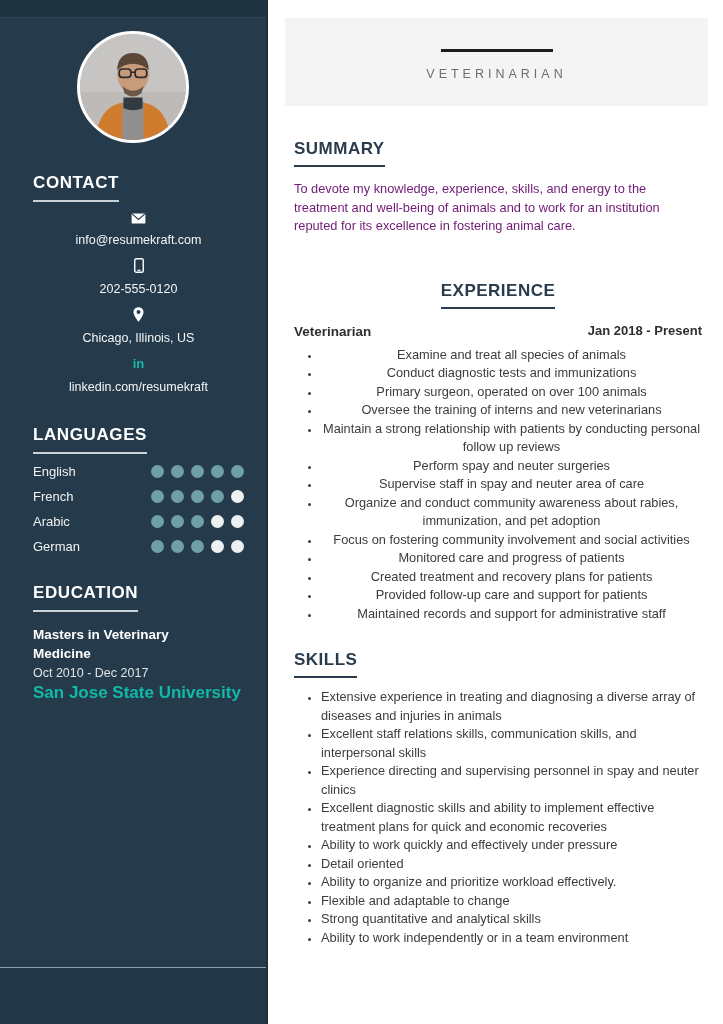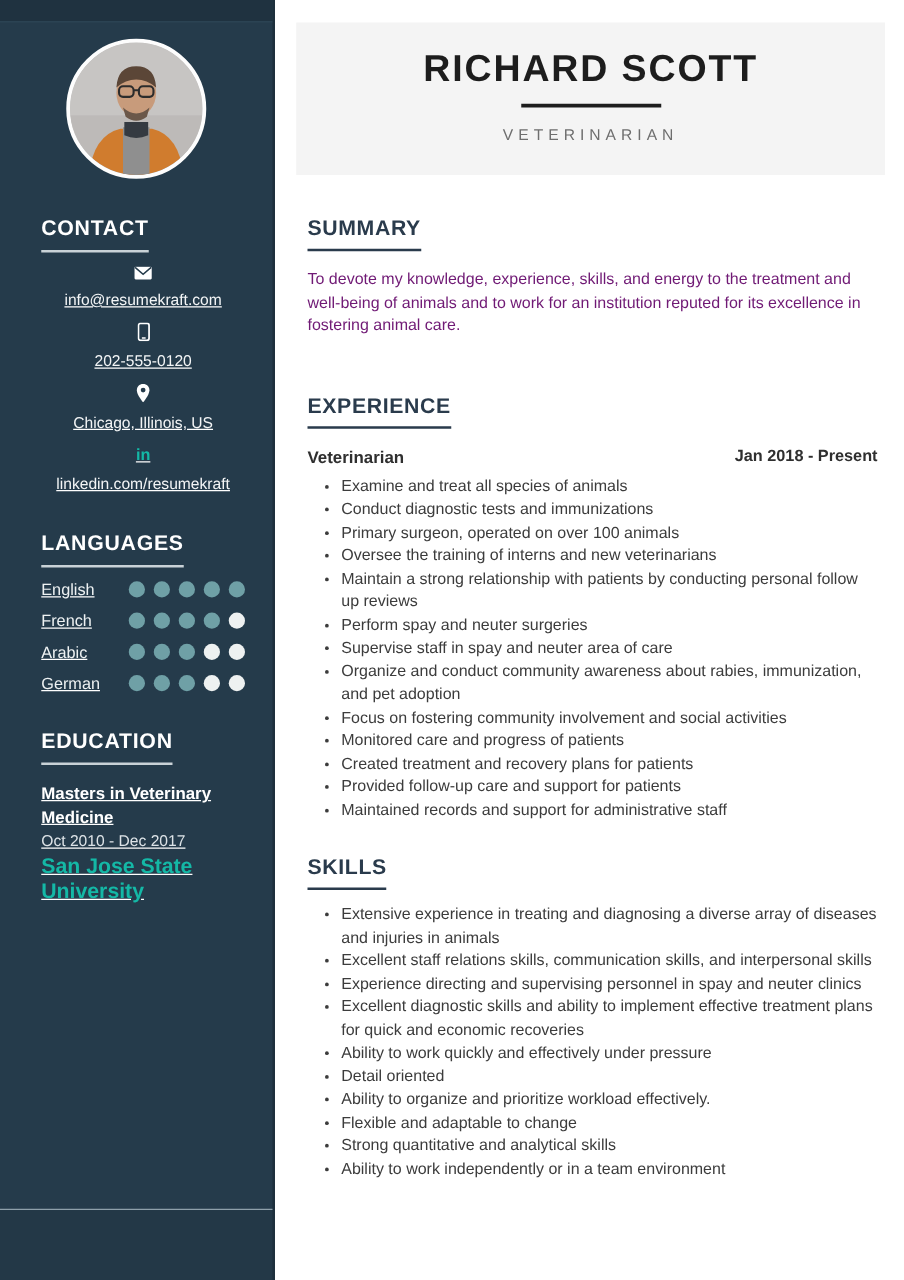--- a/index.html
+++ b/index.html
@@ -7,26 +7,25 @@
   .page {
     width: 723px; height: 1024px;
     display: flex;
     font-family: "Liberation Sans", sans-serif;
     background: #ffffff;
     position: relative;
     overflow: hidden;
   }
   
   .sidebar {
-    width: 220px; flex-shrink: 0;
+    width: 268px; flex-shrink: 0;
     background: #253b4b;
     color: #fff;
     position: relative;
     border-right: 2px solid #1d2f3c;
-    text-decoration: underline;
   }
   .sidebar-topband {
     height: 18px;
     background: #1f3240;
     border-bottom: 1px solid #31495a;
   }
   .photo-wrap { display: flex; justify-content: center; margin-top: 13px; }
   .photo {
     width: 112px; height: 112px;
     border-radius: 50%;
@@ -87,21 +86,21 @@
   .content { padding: 0 6px 0 9px; }
   .main-heading {
     font-size: 17px; font-weight: 700; letter-spacing: .5px;
     color: #2a3b4c;
     display: inline-block;
     border-bottom: 2px solid #2a3b4c;
     padding-bottom: 6px;
   }
   .section-summary { margin-top: 33px; }
   .summary-text { font-size: 12.8px; line-height: 18.5px; color: #701a75; margin-top: 13px; }
-  .section-experience { margin-top: 45px; }
+  .section-experience { margin-top: 45px; text-align: center; }
   .job-head { display: flex; justify-content: space-between; align-items: flex-start; margin-top: 13px; }
   .job-name, .job-company { font-size: 13.5px; font-weight: 700; color: #2f2f2f; line-height: 19px; }
   .job-dates { font-size: 13px; font-weight: 700; color: #2f2f2f; white-space: nowrap; padding-top: 1px; }
   ul.bullets { margin-top: 5px; padding-left: 27px; list-style: disc; }
   ul.bullets li { font-size: 12.8px; line-height: 18.5px; color: #3c3c3c; }
   ul.bullets li::marker { color: #3c3c3c; font-size: 11px; }
   .section-skills { margin-top: 27px; }
   .section-skills ul.bullets { margin-top: 10px; }
 </style>
 </head>
@@ -226,21 +225,20 @@
       <div class="edu-dates">Oct 2010 - Dec 2017</div>
       <div class="edu-school">San Jose State University</div>
     </div>
 
     <div class="sidebar-footer"></div>
   </aside>
 
   <main class="main">
 
     <div class="header-box">
-      <h1 class="name">RICHARD SCOTT</h1>
       <div class="name-divider"></div>
       <div class="job-title">VETERINARIAN</div>
     </div>
 
     <div class="content">
 
       <section class="section-summary">
         <h2 class="main-heading">SUMMARY</h2>
         <p class="summary-text">To devote my knowledge, experience, skills, and energy to the treatment and well-being of animals and to work for an institution reputed for its excellence in fostering animal care.</p>
       </section>

